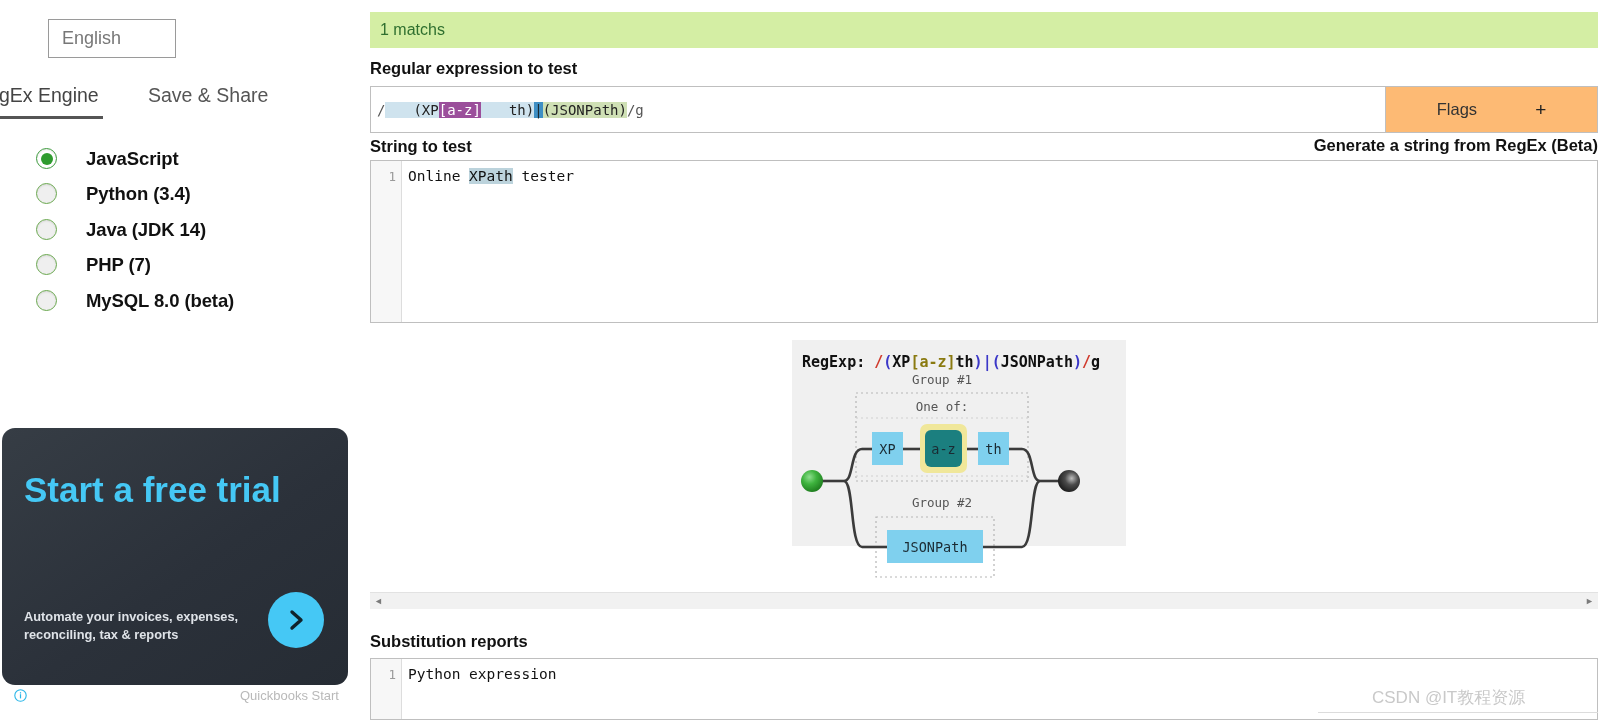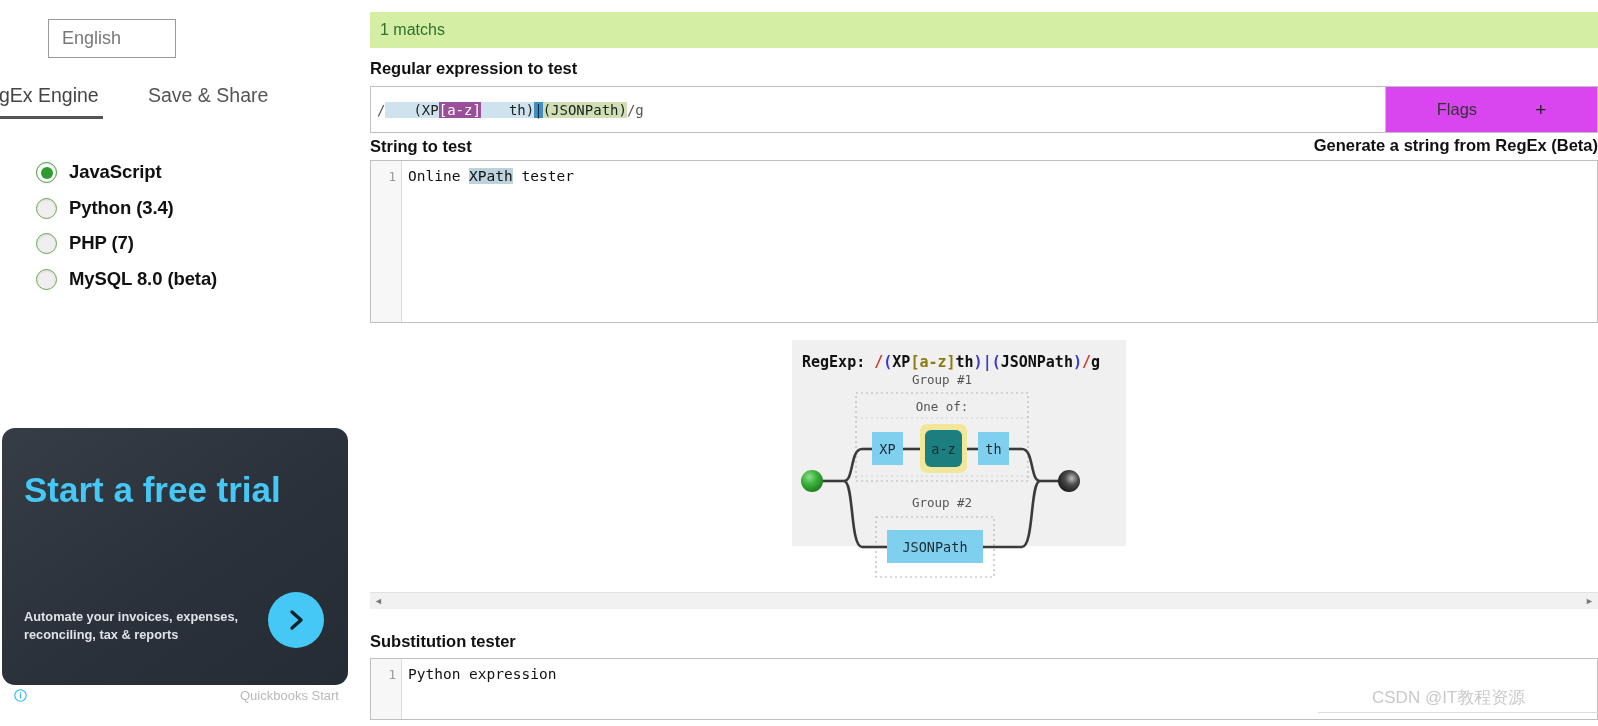--- a/index.html
+++ b/index.html
@@ -28,21 +28,21 @@
   #tabs { position: absolute; left: -26px; top: 84px; width: 392px; height: 37px; }
   .tab {
     position: absolute; top: 0; font-size: 19.5px; color: #555;
     font-family: "Liberation Sans", sans-serif; padding-bottom: 9px;
     white-space: nowrap;
   }
   .tab.active { left: 0px; color: #444; border-bottom: 3px solid #555; padding-right: 4px; }
   .tab.inactive { left: 174px; }
 
   #engine-list { position: absolute; left: 36px; top: 148px; width: 320px; }
-  .engine-row { display: flex; align-items: flex-end; height: 35.4px; }
+  .engine-row { display: flex; align-items: flex-start; height: 35.4px; gap: 17px; }
   .radio {
     width: 21px; height: 21px; border-radius: 50%;
     border: 1px solid #6aa84f; background: #efefef;
     flex: 0 0 auto; position: relative;
     box-shadow: inset 0 1px 2px rgba(0,0,0,.10);
   }
   .radio.checked { background:#fff; border-color:#3c9a3c; }
   .radio.checked::after {
     content:""; position:absolute; left:3.5px; top:3.5px;
     width:12px; height:12px; border-radius:50%; background:#2e9b2e;
@@ -107,21 +107,21 @@
     font-family:"DejaVu Sans Mono", monospace; font-size:14px; color:#222;
     overflow:hidden;
   }
   #regex-input .tok { white-space:pre; }
   .tok-slash { color:#555; }
   .tok-grp1  { background:#cfe3ee;padding-left:28px; }
   .tok-class { background:#9b4f9b; color:#fff; }
   .tok-alt   { background:#3f8fc4; color:#1b2b33; }
   .tok-grp2  { background:#cfe0b5; }
   #flags-btn {
-    flex:0 0 212px; border:1px solid #bfbfbf; border-left:none; background:#d946ef;
+    flex:0 0 212px; border:1px solid #bfbfbf; border-left:none; background:#fdba74;
     display:flex; align-items:center; justify-content:center; gap:58px;
     font-size:16.5px; color:#333; font-family:"Liberation Sans", sans-serif;
   }
   #flags-btn .plus { font-size:19px; color:#222; }
 
   
   #string-editor {
     position:absolute; left:0; top:160px; width:1228px; height:163px;
     border:1px solid #bfbfbf; background:#fff; display:flex;
   }
@@ -206,20 +206,24 @@
     </div>
 
     <div id="engine-list">
       <div class="engine-row">
         <span class="radio checked"></span>
         <span class="engine-label">JavaScript</span>
       </div>
       <div class="engine-row">
         <span class="radio"></span>
         <span class="engine-label">Python (3.4)</span>
+      </div>
+      <div class="engine-row">
+        <span class="radio"></span>
+        <span class="engine-label">Java (JDK 14)</span>
       </div>
       <div class="engine-row">
         <span class="radio"></span>
         <span class="engine-label">PHP (7)</span>
       </div>
       <div class="engine-row">
         <span class="radio"></span>
         <span class="engine-label">MySQL 8.0 (beta)</span>
       </div>
     </div>
@@ -343,21 +347,21 @@
           <text class="dnode-label" x="143" y="212" text-anchor="middle">JSONPath</text>
         </g>
       </svg>
     </div>
 
     <div id="hscroll">
       <span class="arrow">◄</span>
       <span class="arrow">►</span>
     </div>
 
-    <div class="section-label" id="label-subst">Substitution tester</div>
+    <div class="section-label" id="label-subst">Substitution reports</div>
 
     <div id="subst-editor">
       <div class="gutter">
         <div>1</div>
       </div>
       <div class="code-area">Python expression</div>
     </div>
   </div>
 
   <div id="wm-rule"></div>

